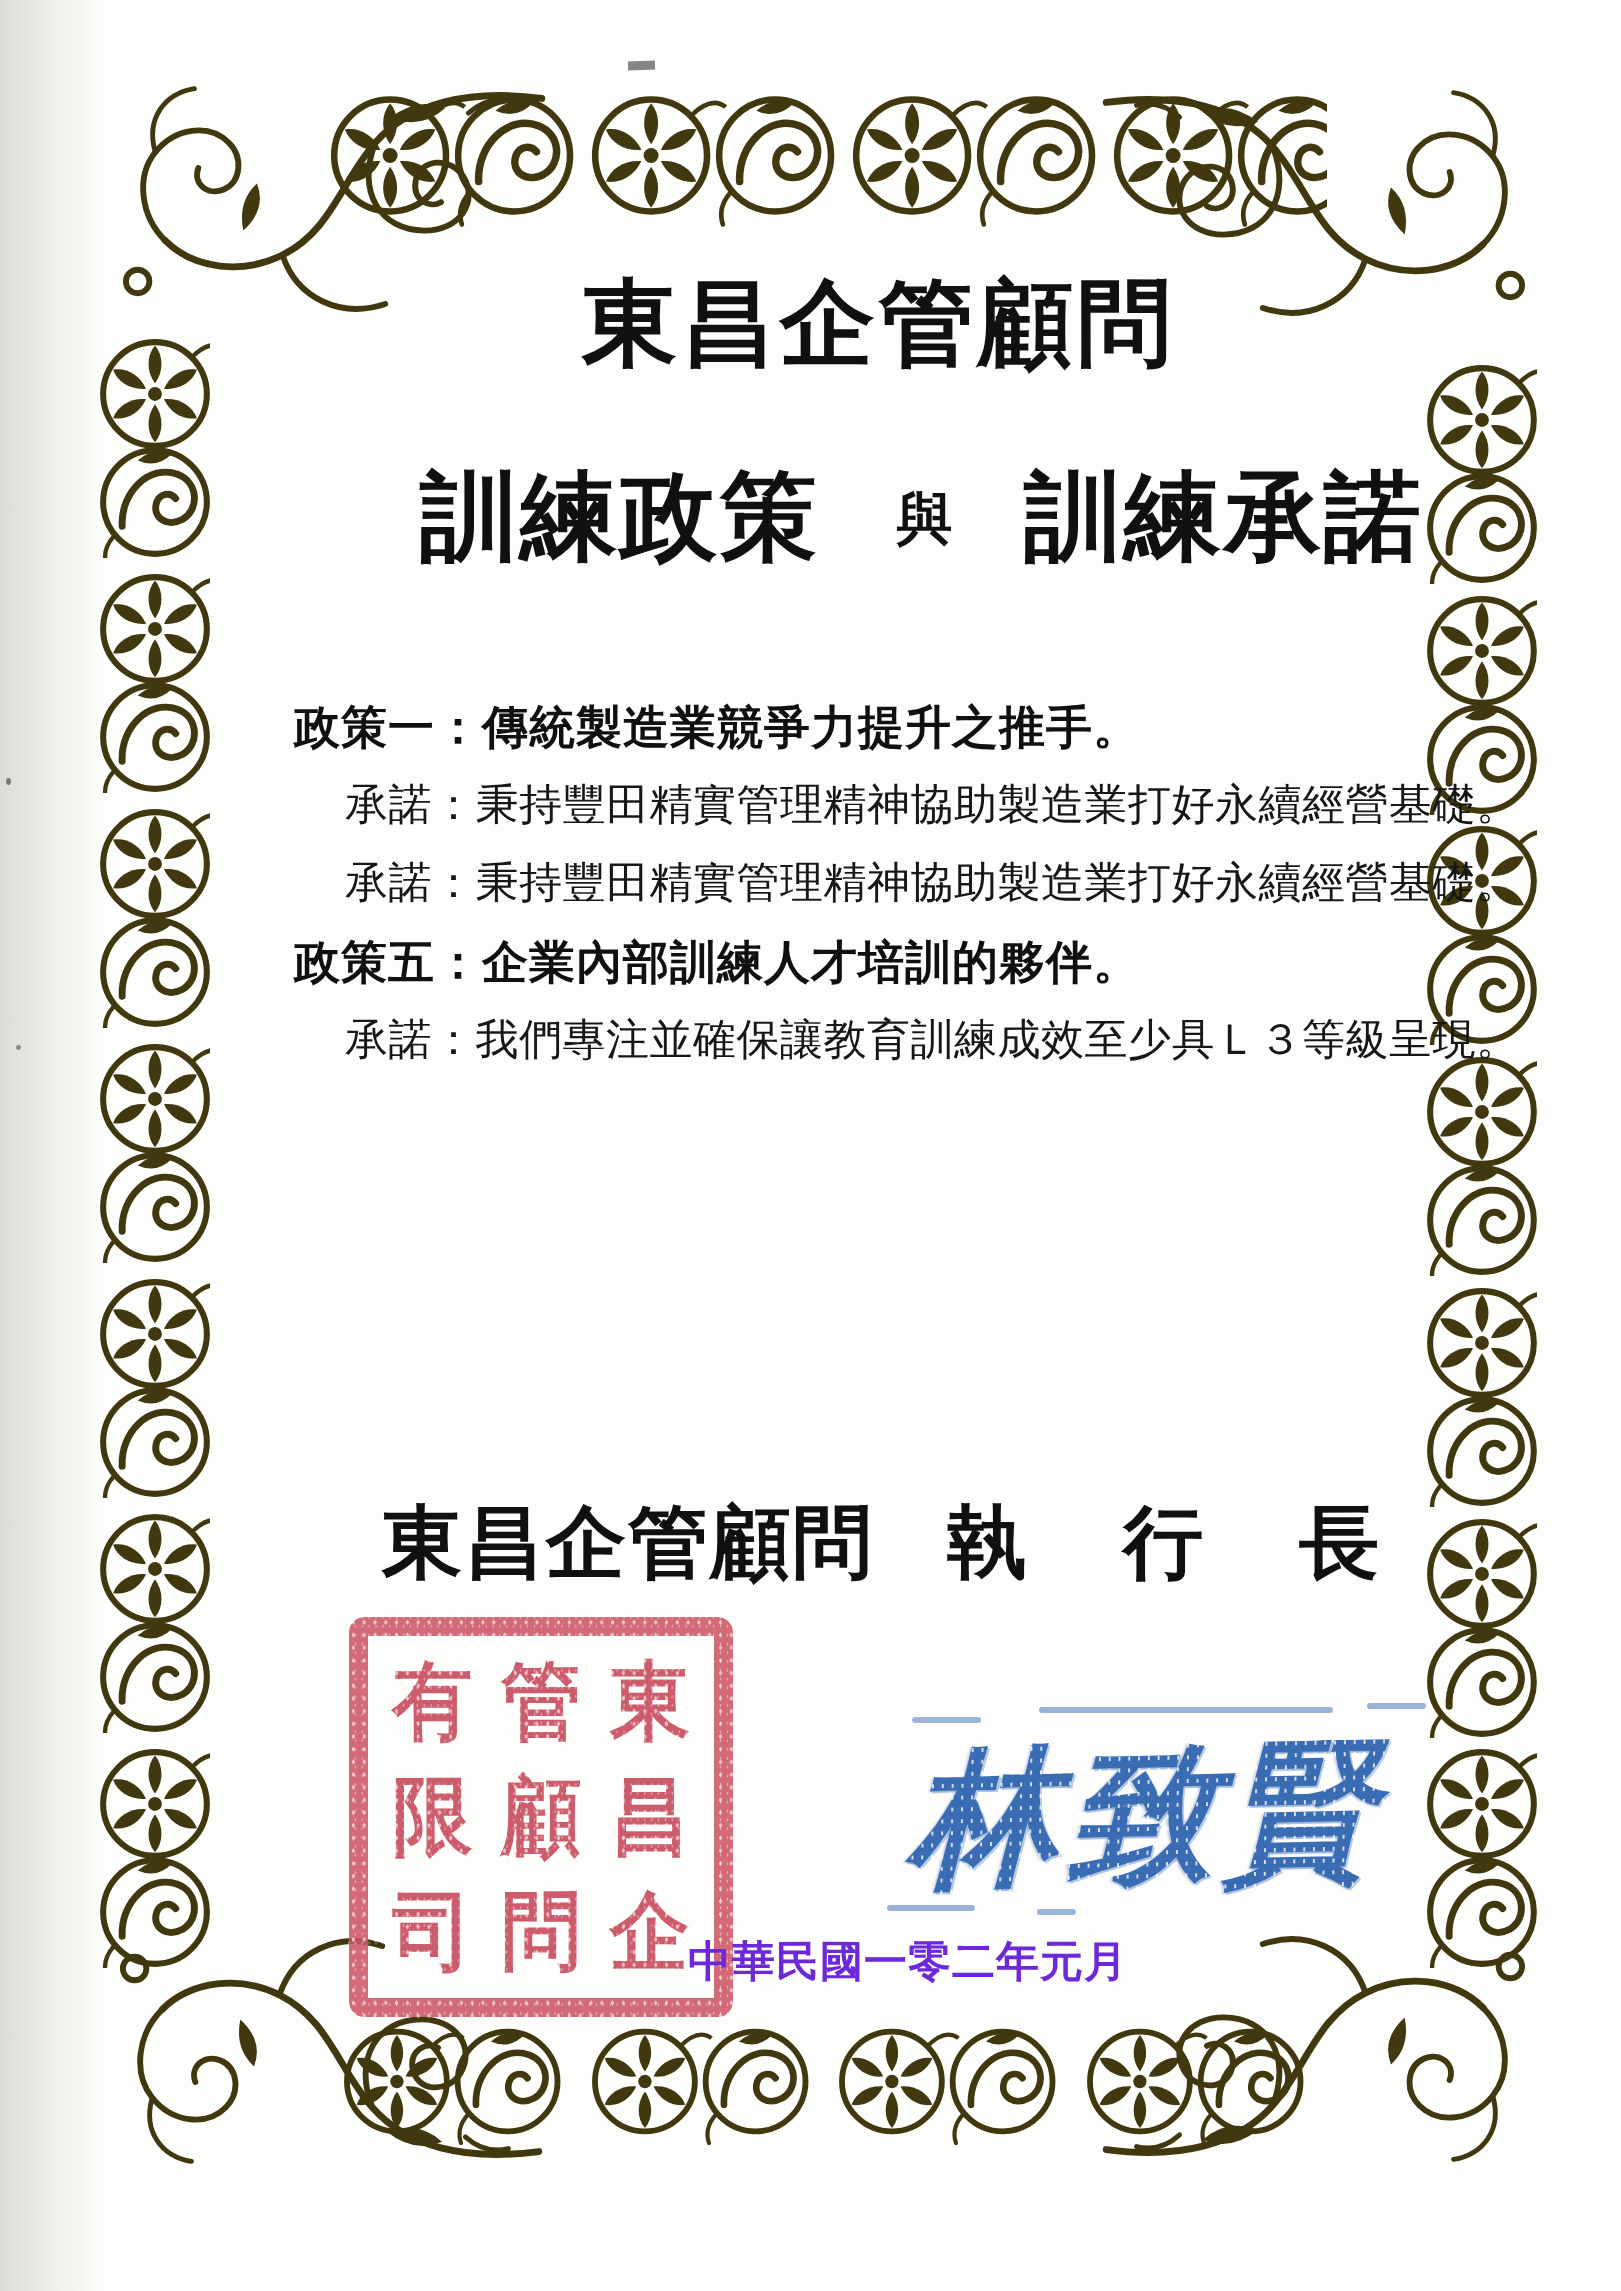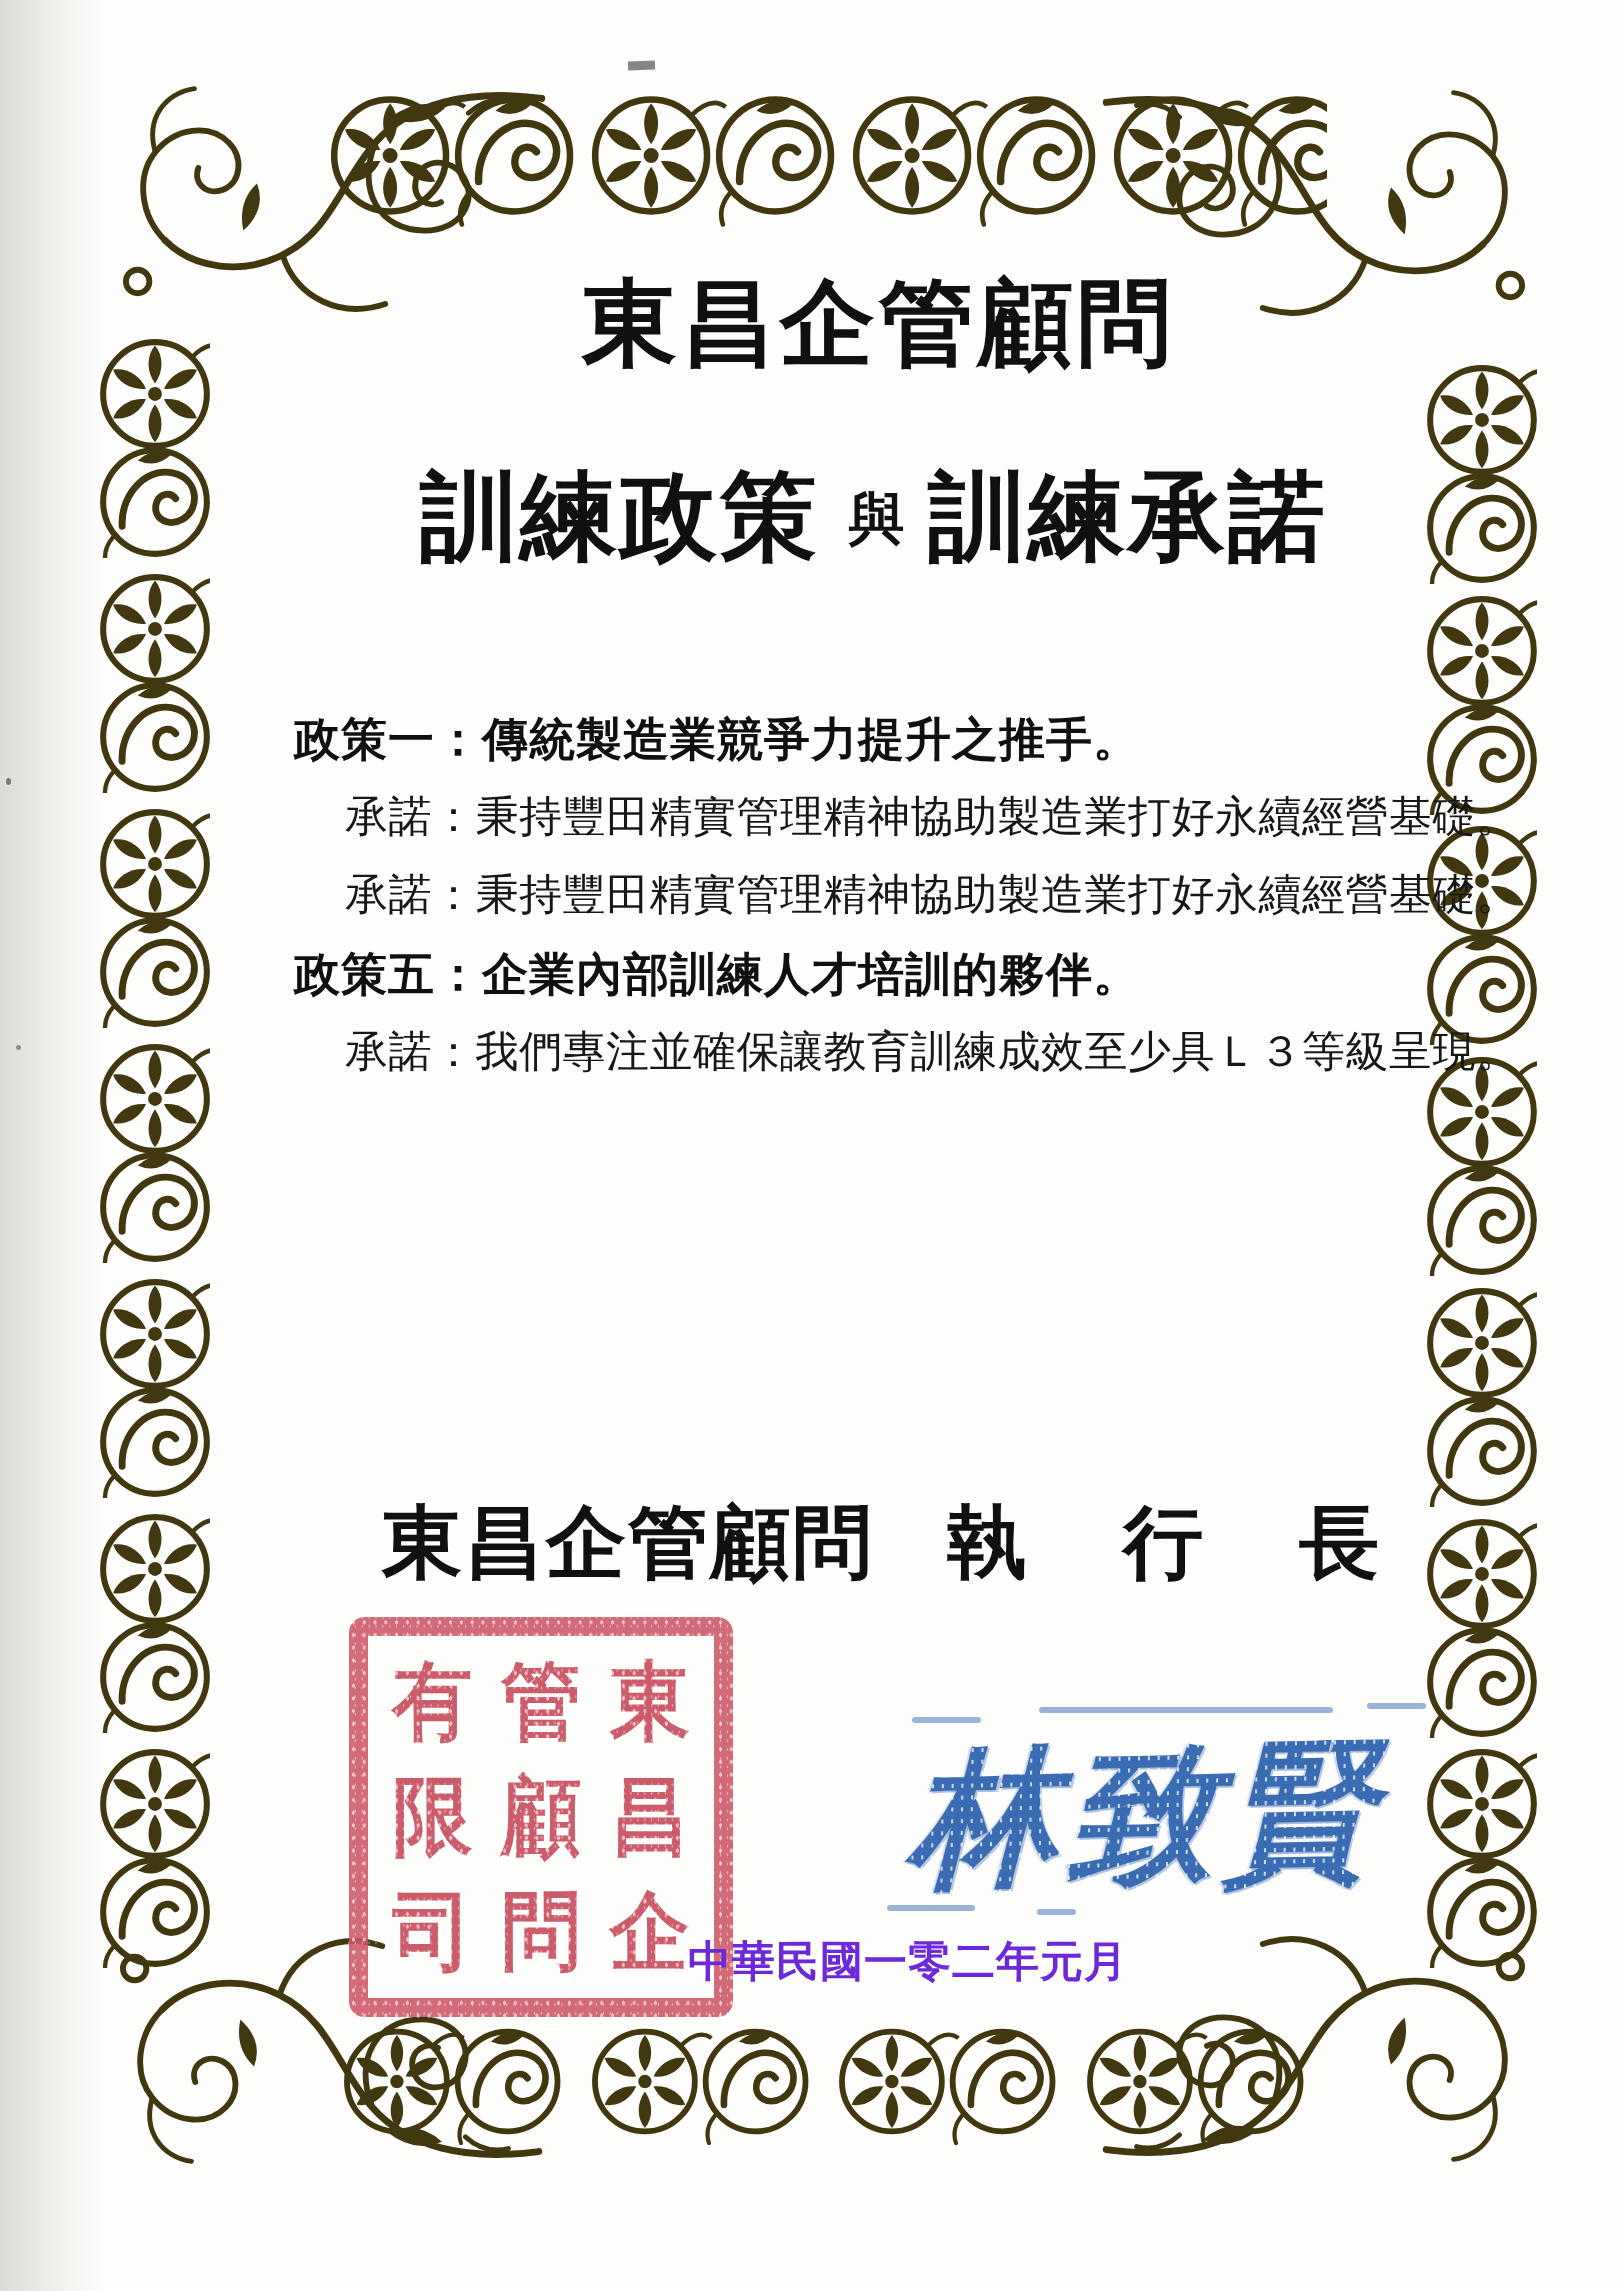--- a/index.html
+++ b/index.html
@@ -28,26 +28,26 @@
   .strip-right{right:82px;top:353px;bottom:314px;width:112px;flex-direction:column;justify-content:space-evenly;}
   .strip-left svg,.strip-right svg{width:110px;height:221px;}
   .corner{position:absolute;width:461px;height:274px;}
   .corner-tl{left:96px;top:74px;}
   .corner-tr{right:69px;top:78px;transform:scaleX(-1);}
   .corner-bl{left:93px;bottom:116px;transform:scaleY(-1);}
   .corner-br{right:69px;bottom:118px;transform:scale(-1,-1);}
 
   
   .title1{position:absolute;left:582px;top:261px;font-size:95px;font-weight:900;letter-spacing:3.9px;white-space:nowrap;}
-  .title2{position:absolute;left:420px;top:453px;display:flex;align-items:flex-start;white-space:nowrap;}
+  .title2{position:absolute;left:420px;top:453px;display:flex;align-items:flex-start;white-space:nowrap;gap:48px;}
   .title2 .big{font-size:97px;font-weight:900;letter-spacing:2.9px;}
   .title2 .conj{font-size:56px;font-weight:800;margin:29px 23.5px 0 29px;}
 
   
-  .policies{position:absolute;left:294px;top:700px;width:1117px;margin-top:12px;}
+  .policies{position:absolute;left:294px;top:700px;width:1117px;}
   .policy-heading{font-size:46px;font-weight:800;letter-spacing:1px;line-height:55px;margin:0 0 23.5px 0;white-space:nowrap;}
   .policy-commitment{font-size:43px;font-weight:500;letter-spacing:0.5px;line-height:51px;margin:0 0 27.4px 51px;color:#171717;white-space:nowrap;}
 
   
   .signatory-company{position:absolute;left:382px;top:1490px;font-size:80px;font-weight:900;letter-spacing:2px;white-space:nowrap;}
   .signatory-role{position:absolute;left:947px;top:1490px;font-size:80px;font-weight:900;letter-spacing:96px;white-space:nowrap;}
 
   
   .seal{position:absolute;left:349px;top:1617px;width:384px;height:400px;box-sizing:border-box;
     border:19.6px solid rgba(204,85,101,.88);border-radius:15.7px;

